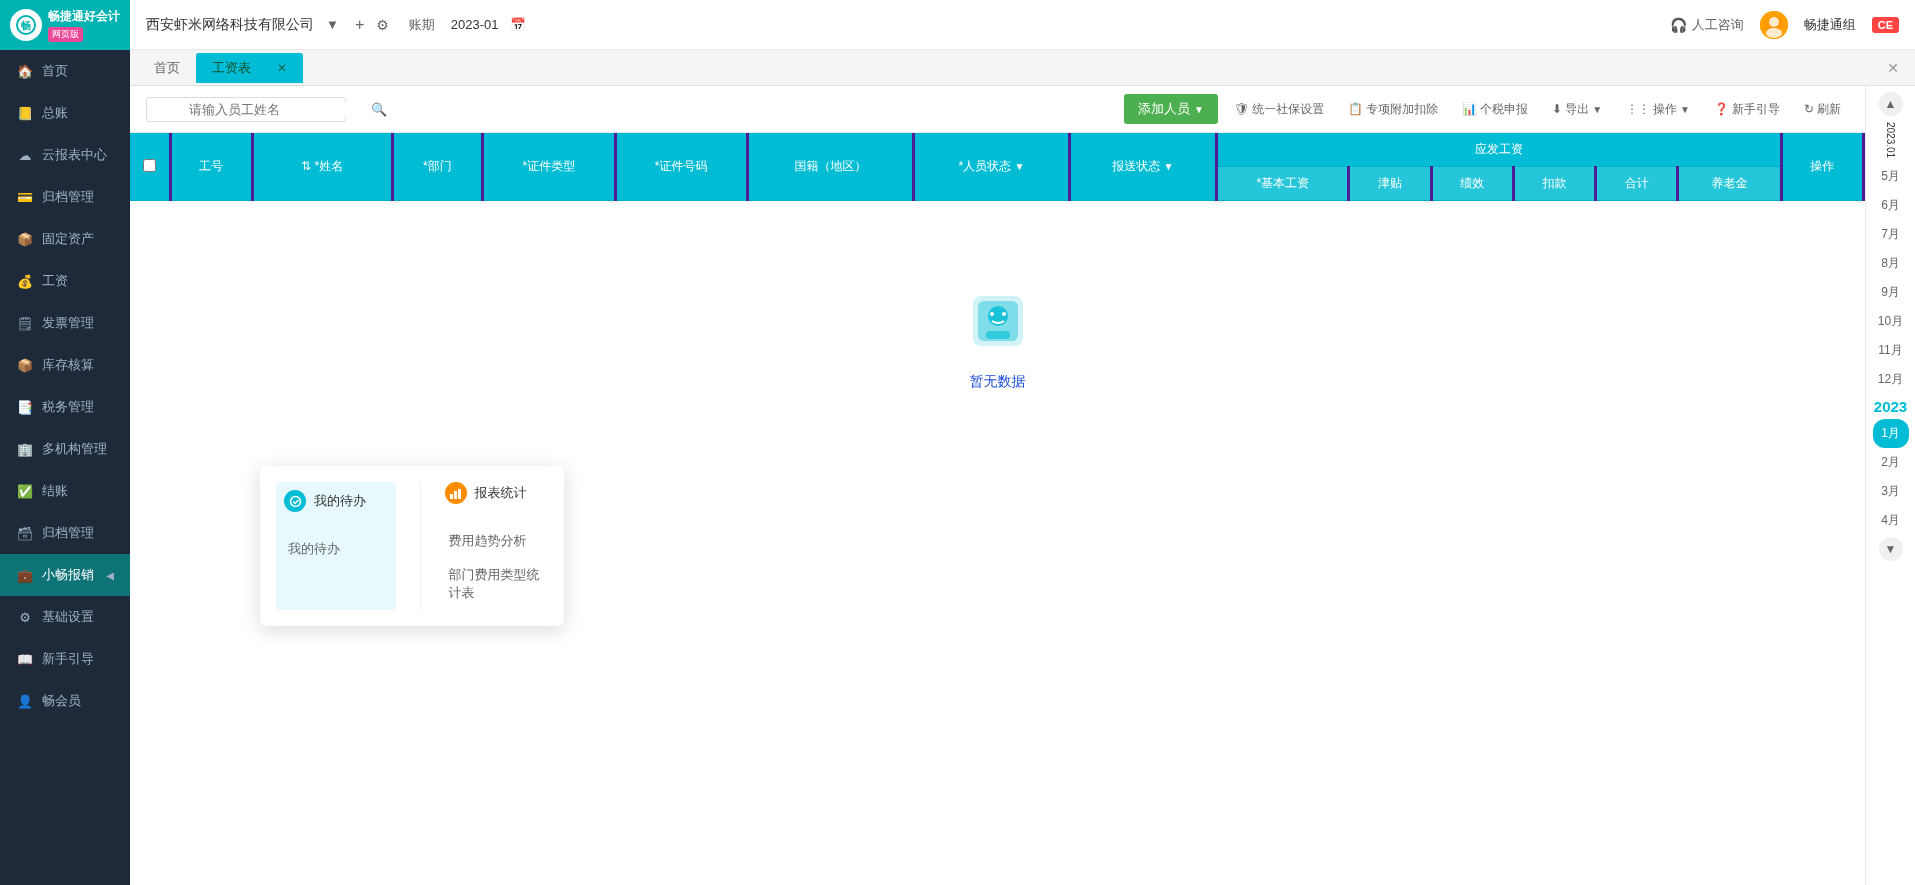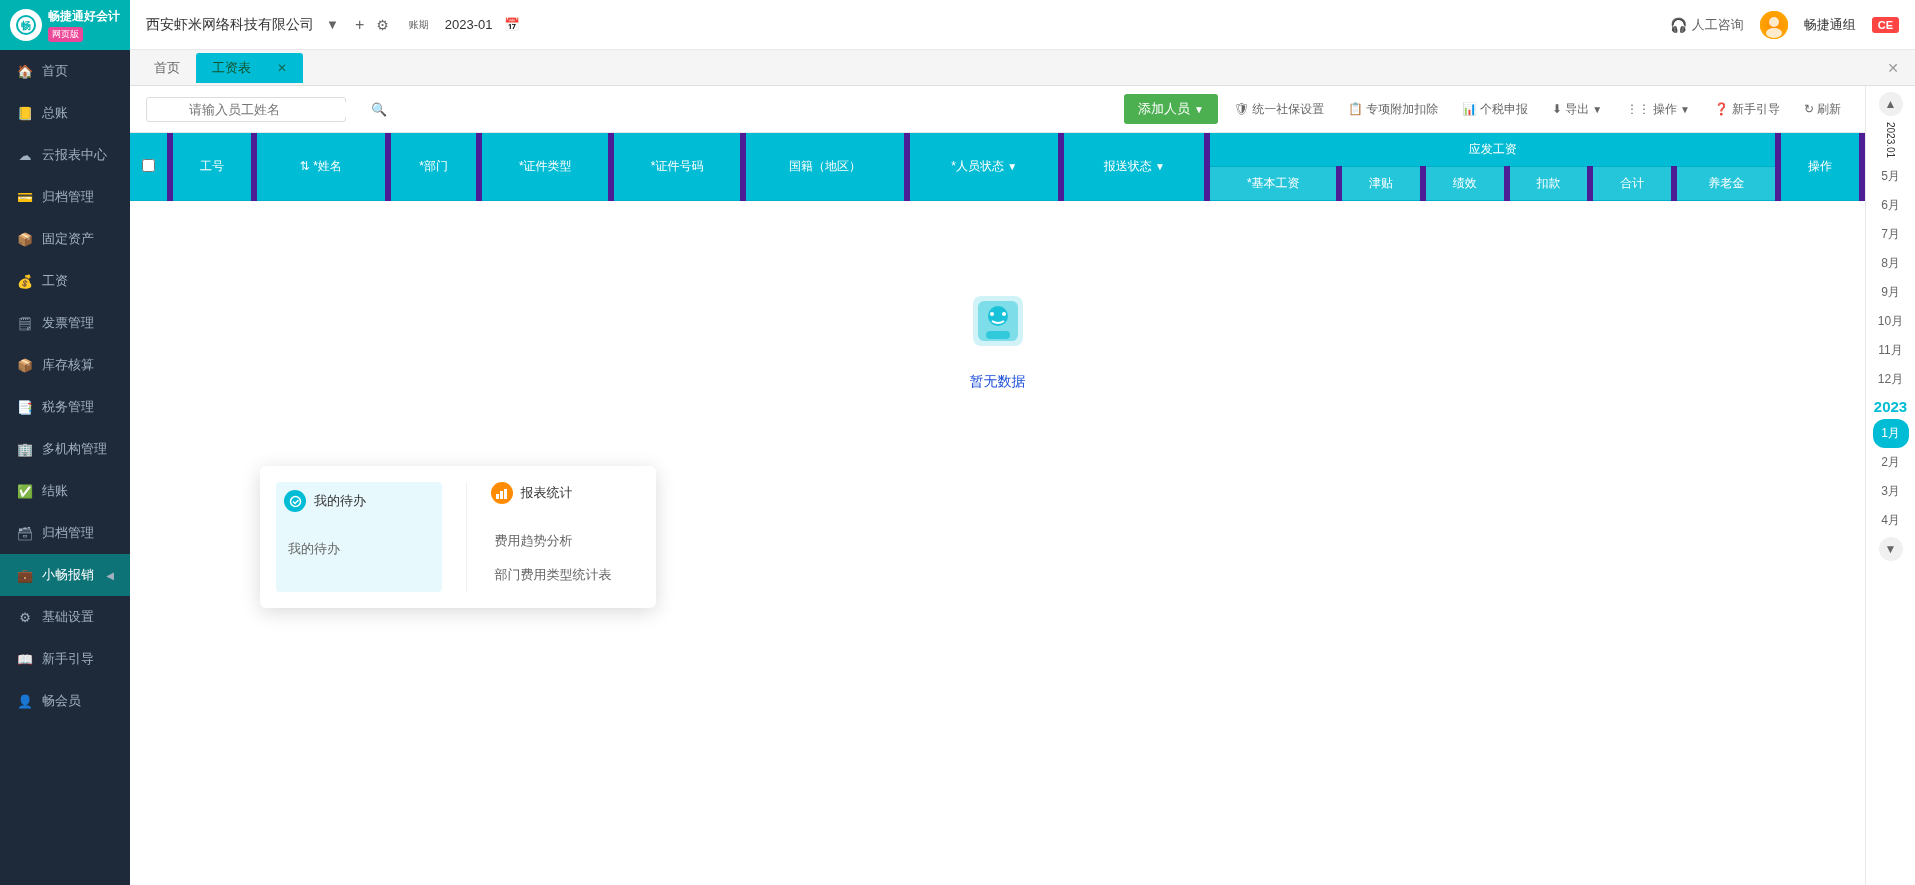--- a/index.html
+++ b/index.html
@@ -34,33 +34,33 @@
     .search-box { display: flex; align-items: center; border: 1px solid #ddd; border-radius: 3px; padding: 4px 8px; gap: 6px; width: 200px; }
     .search-box input { border: none; outline: none; font-size: 13px; color: #999; flex: 1; }
     .toolbar-right { margin-left: auto; display: flex; align-items: center; gap: 8px; }
     .btn-add { background: #4caf50; color: white; border: none; padding: 6px 14px; border-radius: 3px; cursor: pointer; font-size: 13px; display: flex; align-items: center; gap: 4px; }
     .btn-add .arrow { font-size: 10px; }
     .toolbar-action { display: flex; align-items: center; gap: 3px; color: #666; font-size: 12px; cursor: pointer; padding: 4px 8px; }
 
     
     .table-container { flex: 1; overflow: auto; background: white; }
     .data-table { width: 100%; border-collapse: collapse; }
-    .data-table th { background: #00bcd4; color: white; padding: 8px 10px; text-align: center; font-size: 12px; font-weight: normal; white-space: nowrap; border-right: 6px solid #4c1d95; }
+    .data-table th { background: #00bcd4; color: white; padding: 8px 10px; text-align: center; font-size: 12px; font-weight: normal; white-space: nowrap; border-right: 3px solid #4c1d95; }
     .data-table th.sub { background: #26c6da; }
     .data-table .header-row-1 th, .data-table .header-row-2 th { border-bottom: 1px solid #00afc7; }
     .th-checkbox { width: 40px; }
     .empty-state { display: flex; flex-direction: column; align-items: center; justify-content: center; padding: 80px; }
 
     
     .month-sidebar { width: 50px; background: white; border-left: 1px solid #e8e8e8; display: flex; flex-direction: column; align-items: center; padding: 4px 0; font-size: 12px; overflow-y: auto; }
     .month-item { padding: 6px 4px; cursor: pointer; color: #666; text-align: center; width: 100%; display: flex; justify-content: center; }
     .month-item.active { background: #00bcd4; color: white; border-radius: 12px; width: 36px; margin: 0 auto; }
     .month-nav { width: 24px; height: 24px; background: #f0f0f0; border-radius: 50%; display: flex; align-items: center; justify-content: center; cursor: pointer; color: #666; font-size: 12px; margin: 2px; }
     .year-label { font-size: 15px; color: #00bcd4; font-weight: bold; margin: 4px 0; }
-    .popup-menu { position: absolute; top: 380px; left: 130px; width: 396px; background: white; border-radius: 6px; box-shadow: 0 4px 20px rgba(0,0,0,0.15); z-index: 200; padding: 16px; }
+    .popup-menu { position: absolute; top: 380px; left: 130px; width: 304px; background: white; border-radius: 6px; box-shadow: 0 4px 20px rgba(0,0,0,0.15); z-index: 200; padding: 16px; }
     .popup-section { display: flex; gap: 24px; }
     .popup-col { flex: 1; }
     .popup-col-header { display: flex; align-items: center; gap: 8px; margin-bottom: 12px; padding-bottom: 8px; }
     .popup-col-header-text { font-size: 13px; color: #333; font-weight: 500; }
     .popup-item { padding: 8px 4px; color: #666; font-size: 13px; cursor: pointer; }
     .popup-divider { width: 1px; background: #f0f0f0; }
     .popup-col.highlighted { background: #e8f9fd; border-radius: 4px; padding: 8px; }
 
     
     .ce-badge { background: #ff4444; color: white; font-size: 11px; padding: 2px 6px; border-radius: 3px; font-weight: bold; }
@@ -151,21 +151,21 @@
     </div>
 </div>
 
 <div class="main">
 
   <div class="header">
     <span style="font-size:14px;color:#333;font-weight:500;">西安虾米网络科技有限公司</span>
     <span style="cursor:pointer;color:#666;">▼</span>
     <span style="color:#666;cursor:pointer;font-size:16px;margin-left:4px;">+</span>
     <span style="color:#666;cursor:pointer;font-size:14px;">⚙</span>
-    <span style="color:#666;font-size:10px;margin-left:8px;">账期</span>
+    <span style="color:#666;font-size:13px;margin-left:8px;">账期</span>
     <span style="color:#333;font-size:13px;margin-left:4px;">2023-01</span>
     <span style="color:#666;cursor:pointer;">📅</span>
     <div class="header-right">
       <div class="header-btn">
         <span style="font-size:14px;">🎧</span>
         <span>人工咨询</span>
       </div>
       <div class="user-avatar">
         <svg width="28" height="28" viewBox="0 0 28 28">
           <circle cx="14" cy="14" r="14" fill="url(#avatar-grad)"></circle>

